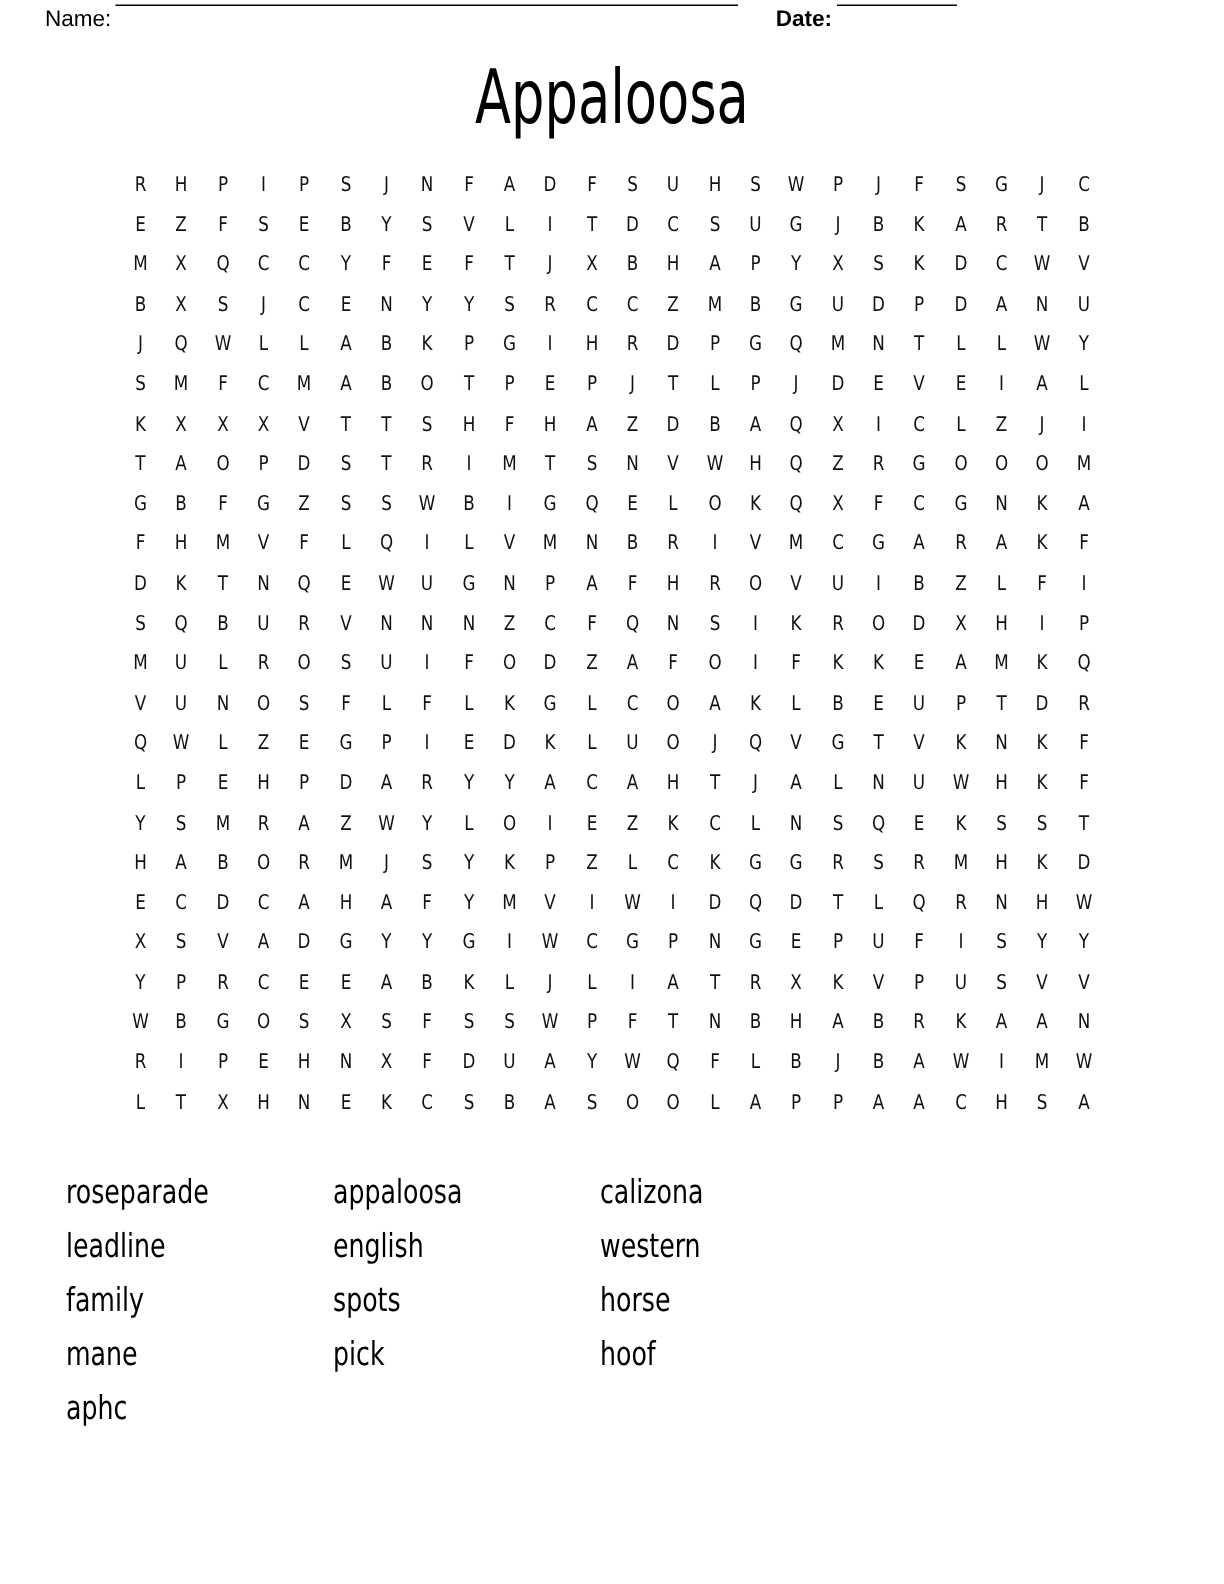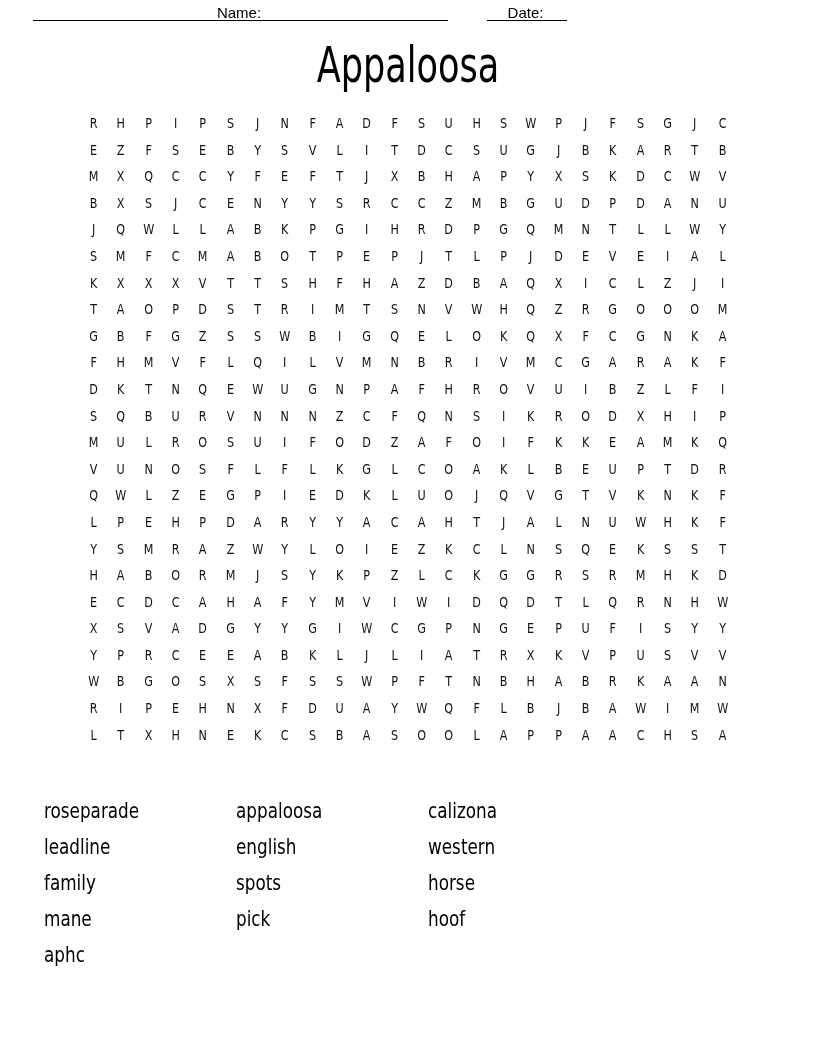--- a/index.html
+++ b/index.html
@@ -23,41 +23,40 @@
     left: 0px;
     width: 816px;
     height: 30px;
     display: flex;
     align-items: flex-start;
     padding: 4px 30px 0 30px;
     box-sizing: border-box;
   }
   .field {
     display: flex;
-    align-items: center;
+    align-items: flex-start;
     font-size: 15px;
     font-family: "Liberation Sans", sans-serif;
     white-space: nowrap;
-    flex-direction: column;
   }
   .field-label {
     font-size: 15px;
     letter-spacing: 0px;
   }
   .rule {
     display: inline-block;
     border-bottom: 1px solid #000;
     height: 1px;
     margin-left: 3px;
     position: relative;
     top: -2px;
   }
   .rule-name { width: 415px; }
   .rule-date { width: 80px; }
-  .field-date { margin-left: 36px; }
+  .field-date { margin-left: 25px; font-weight: bold; }
 
   
   .title {
     position: absolute;
     top: 36px;
     left: 0;
     width: 816px;
     text-align: center;
     font-family: "DejaVu Sans Condensed", "Liberation Sans Narrow", "Liberation Sans", sans-serif;
     font-size: 50px;
@@ -90,22 +89,21 @@
     transform: scaleX(0.92);
   }
 
   
   .wordlist {
     position: absolute;
     top: 778px;
     left: 44px;
     width: 740px;
     display: flex;
-    gap: 14px;
-    margin-top: 15px;
+    gap: 0px;
   }
   .word-col {
     width: 178px;
   }
   .word {
     font-family: "DejaVu Sans Condensed", "Liberation Sans Narrow", "Liberation Sans", sans-serif;
     font-size: 22px;
     line-height: 36px;
     color: #000;
     transform: scaleX(0.85);

